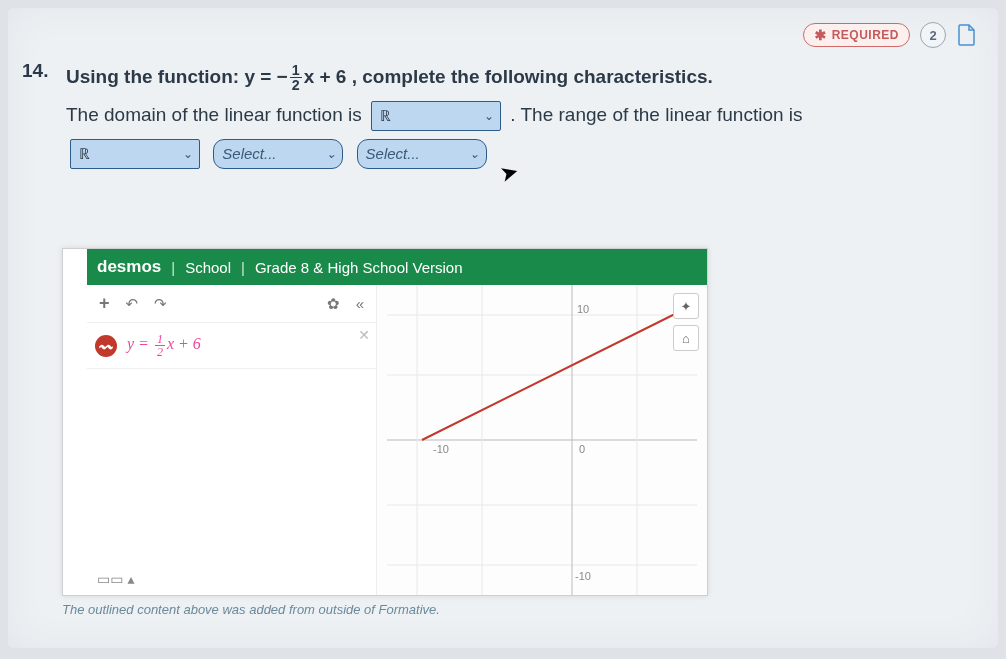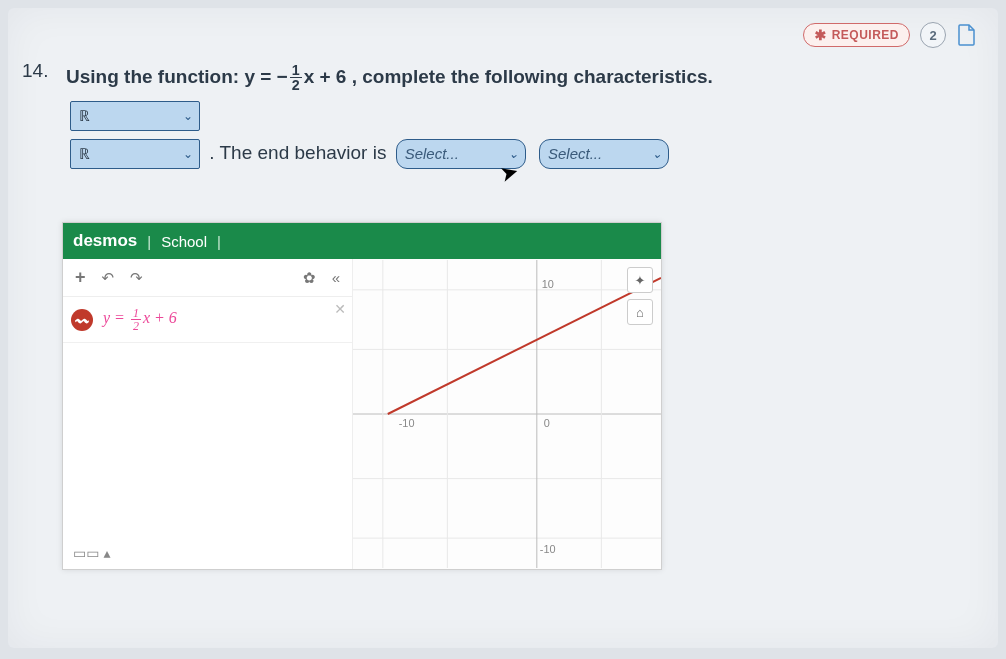--- a/index.html
+++ b/index.html
@@ -62,21 +62,21 @@
     justify-content: center;
     color: #4a90d0;
   }
   .question-row {
     display: flex;
     align-items: flex-start;
     gap: 14px;
     font-size: 19px;
     color: #2c3a48;
   }
-  .qnum { font-weight: normal; min-width: 30px; padding-top: 2px; }
+  .qnum { font-weight: bold; min-width: 30px; padding-top: 2px; }
   .prompt-body { flex: 1; line-height: 2.0; }
   .prompt-body .strong { font-weight: bold; }
   .dropdown {
     display: inline-flex;
     align-items: center;
     justify-content: space-between;
     border: 1.5px solid #2e5c8a;
     background: #bcd7ef;
     color: #2b3a48;
     font-size: 15px;
@@ -102,25 +102,26 @@
     position: absolute;
     left: 500px;
     top: 160px;
     font-size: 22px;
     color: #000;
     transform: rotate(-15deg);
     pointer-events: none;
   }
   
   .desmos-wrap {
-    margin: 50px 0 0 40px;
-    width: 600px;
+    margin: 76px 0 0 40px;
+    width: 646px;
     border: 1px solid #cfcfcf;
     background: #fff;
     box-shadow: 0 0 6px rgba(0,0,0,0.1);
+    padding-left: 24px;
   }
   .desmos-header {
     background: #1a8a4a;
     color: #fff;
     display: flex;
     align-items: center;
     padding: 8px 10px;
     gap: 10px;
     font-size: 15px;
   }
@@ -251,49 +252,51 @@
   <div class="question-row">
     <div class="qnum">14.</div>
     <div class="prompt-body">
       <span class="strong">
         <span>Using the function: </span>
         <span>
           <span>y = −</span><span class="frac"><span class="top">1</span><span class="bot">2</span></span><span>x + 6</span>
         </span><span>, complete the following characteristics.</span>
       </span>
       <br>
+      <span>The domain of the linear function is</span>
       <span class="dropdown">
         <span>ℝ</span>
         <span class="chev">⌄</span>
       </span>
+      <span>. The range of the linear function is</span>
       <br>
       <span class="dropdown">
         <span>ℝ</span>
         <span class="chev">⌄</span>
       </span>
-      <span>. The end behavior is</span>
       <span class="dropdown sel">
         <span>Select...</span>
         <span class="chev">⌄</span>
       </span>
       <span class="dropdown sel">
         <span>Select...</span>
         <span class="chev">⌄</span>
       </span>
     </div>
   </div>
 
   <div class="cursor-arrow">➤</div>
 
   <div class="desmos-wrap">
     <div class="desmos-header">
       <span class="brand">desmos</span>
       <span class="sep">|</span>
       <span>School</span>
       <span class="sep">|</span>
+      <span>Grade 8 &amp; High School Version</span>
     </div>
     <div class="desmos-body">
       <div class="left-panel">
         <div class="left-toolbar">
           <span style="font-weight:bold;font-size:18px;">+</span>
           <span>↶</span>
           <span>↷</span>
           <span class="spacer"></span>
           <span>✿</span>
           <span>«</span>
@@ -330,13 +333,14 @@
           <line x1="35" y1="155" x2="310" y2="18" stroke="#c0392b" stroke-width="2"></line>
 
           <text x="190" y="28" class="axis-label">10</text>
           <text x="46" y="168" class="axis-label">-10</text>
           <text x="192" y="168" class="axis-label">0</text>
           <text x="188" y="295" class="axis-label">-10</text>
         </svg>
       </div>
     </div>
   </div>
+  <div class="caption">The outlined content above was added from outside of Formative.</div>
 </div>
 
 </body></html>

